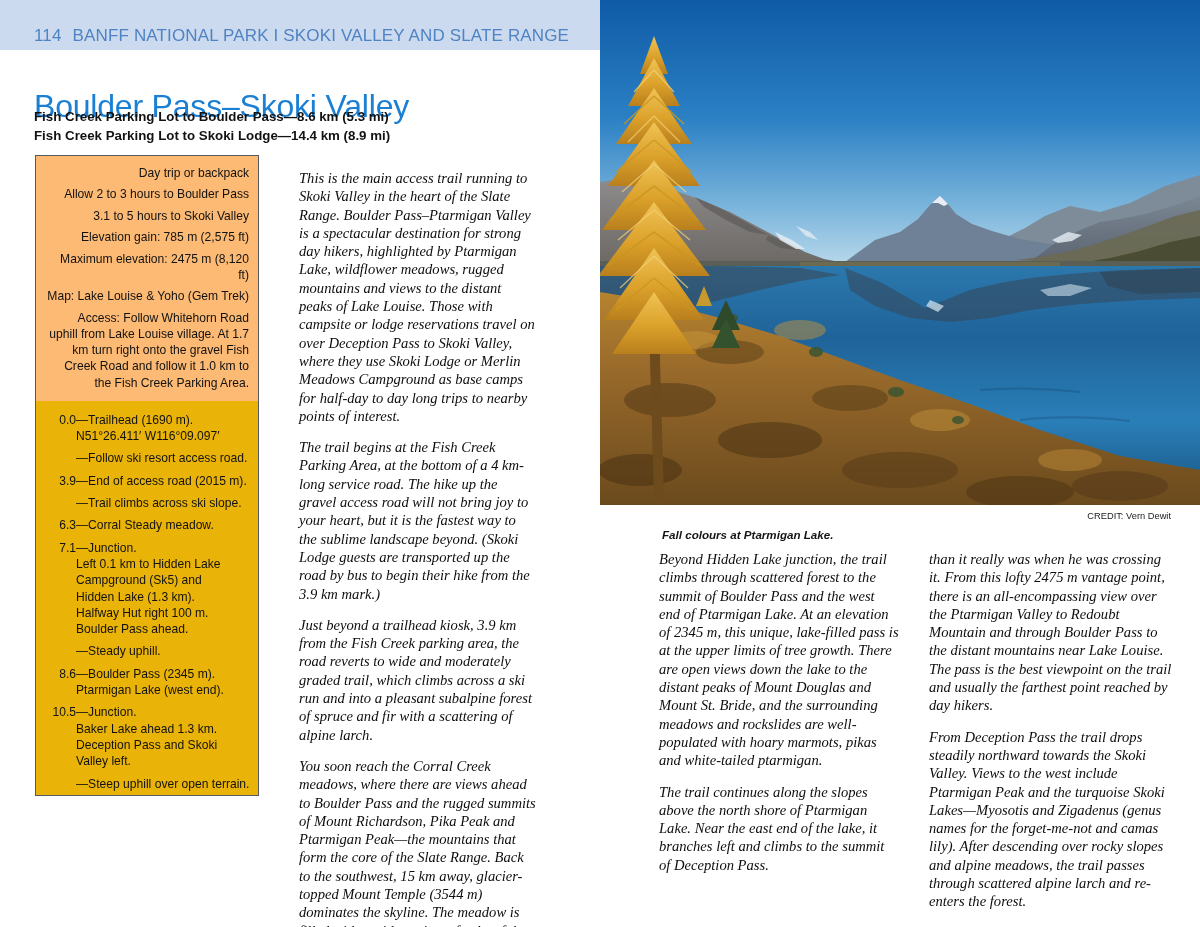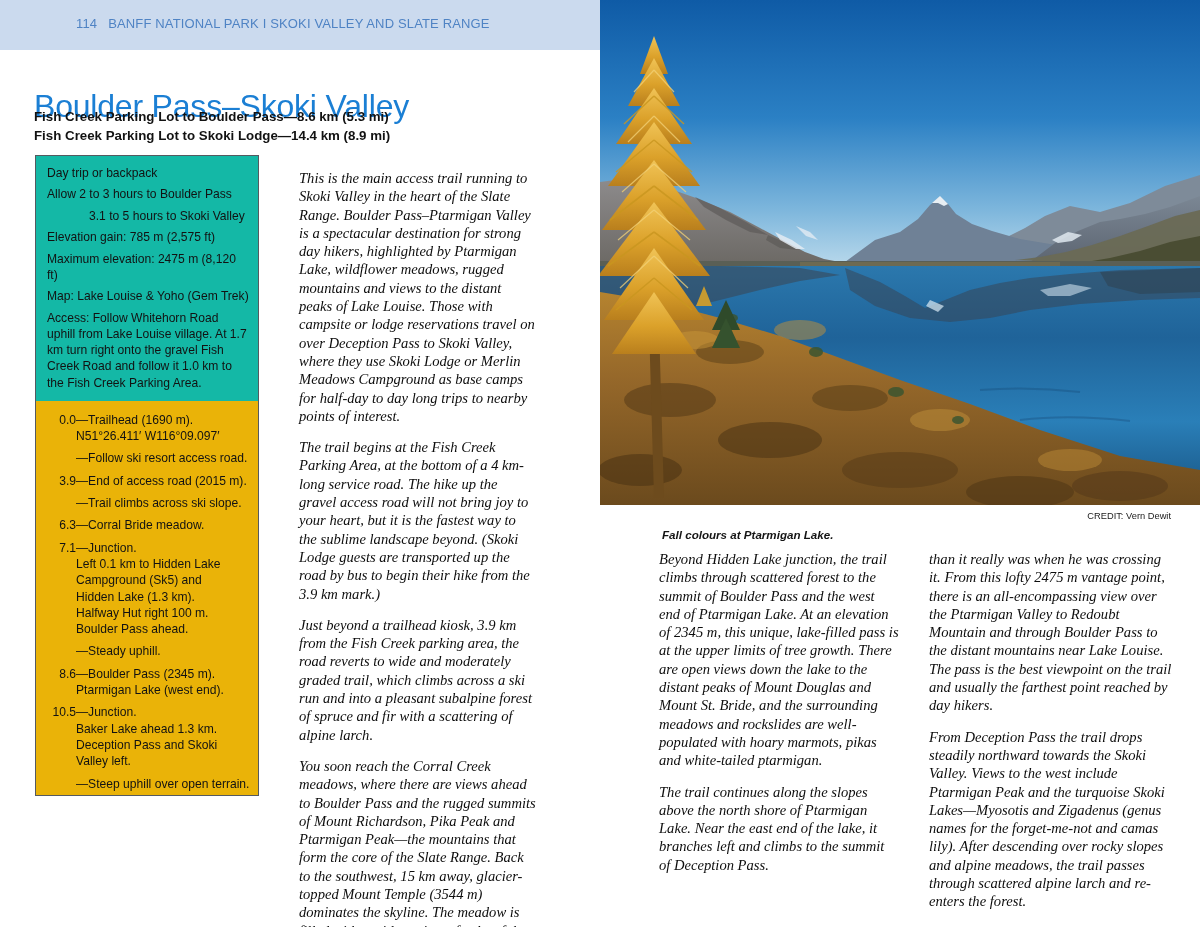--- a/index.html
+++ b/index.html
@@ -18,30 +18,29 @@
 
   
   #header-band {
     position: absolute;
     left: 0; top: 0;
     width: 600px; height: 50px;
     background: #cbdaee;
   }
   #header-inner {
     position: absolute;
-    left: 34px; top: 16px;
+    left: 34px; top: 26px;
     display: flex;
     align-items: baseline;
     gap: 11px;
     font-family: "Liberation Sans", sans-serif;
-    font-size: 13px;
+    font-size: 17px;
     letter-spacing: 0.15px;
     color: #4f83c4;
     white-space: nowrap;
-    margin-left: 42px;
   }
   #page-number { font-weight: 400; }
   #running-title { font-weight: 400; }
 
   
   #trail-title {
     position: absolute;
     left: 34px; top: 68px;
     font-family: "Liberation Sans", sans-serif;
     font-weight: 400;
@@ -67,24 +66,25 @@
     position: absolute;
     left: 35px; top: 155px;
     width: 224px; height: 641px;
     border: 1.2px solid #555a60;
     background: #dfe7f3;
     font-family: "Liberation Sans", sans-serif;
     color: #121212;
     overflow: hidden;
   }
   #info-summary {
-    background: #14b8a6;
+    background: #fdba74;
     padding: 9px 9px 10px 11px;
     font-size: 12.1px;
     line-height: 16.4px;
+    text-align: right;
   }
   #info-summary .row { margin-bottom: 5px; }
   #info-summary .row:last-child { margin-bottom: 0; }
   #info-summary .indented { padding-left: 42px; }
   #info-summary .access { line-height: 16.2px; }
 
   #trail-log {
     background: #eab308;
     padding: 11px 7px 8px 10px;
     font-size: 12.1px;
@@ -194,21 +194,21 @@
           <div class="log-text">—Trailhead (1690 m).<span class="sub">N51°26.411′ W116°09.097′</span></div>
         </div>
         <div class="log-note">—Follow ski resort access road.</div>
         <div class="log-entry">
           <div class="log-km">3.9</div>
           <div class="log-text">—End of access road (2015 m).</div>
         </div>
         <div class="log-note">—Trail climbs across ski slope.</div>
         <div class="log-entry">
           <div class="log-km">6.3</div>
-          <div class="log-text">—Corral Bride meadow.</div>
+          <div class="log-text">—Corral Steady meadow.</div>
         </div>
         <div class="log-entry">
           <div class="log-km">7.1</div>
           <div class="log-text">—Junction.<span class="sub">Left 0.1 km to Hidden Lake</span><span class="sub">Campground (Sk5) and</span><span class="sub">Hidden Lake (1.3 km).</span><span class="sub">Halfway Hut right 100 m.</span><span class="sub">Boulder Pass ahead.</span></div>
         </div>
         <div class="log-note">—Steady uphill.</div>
         <div class="log-entry">
           <div class="log-km">8.6</div>
           <div class="log-text">—Boulder Pass (2345 m).<span class="sub">Ptarmigan Lake (west end).</span></div>
         </div>

